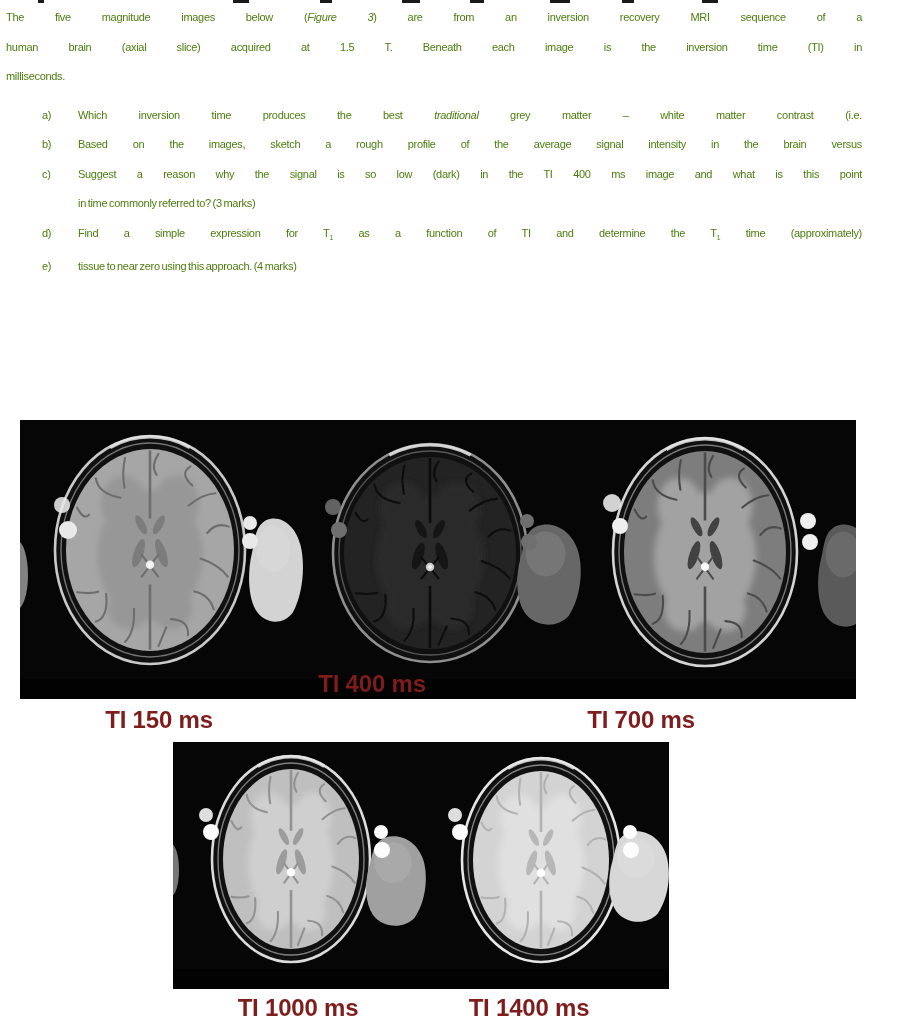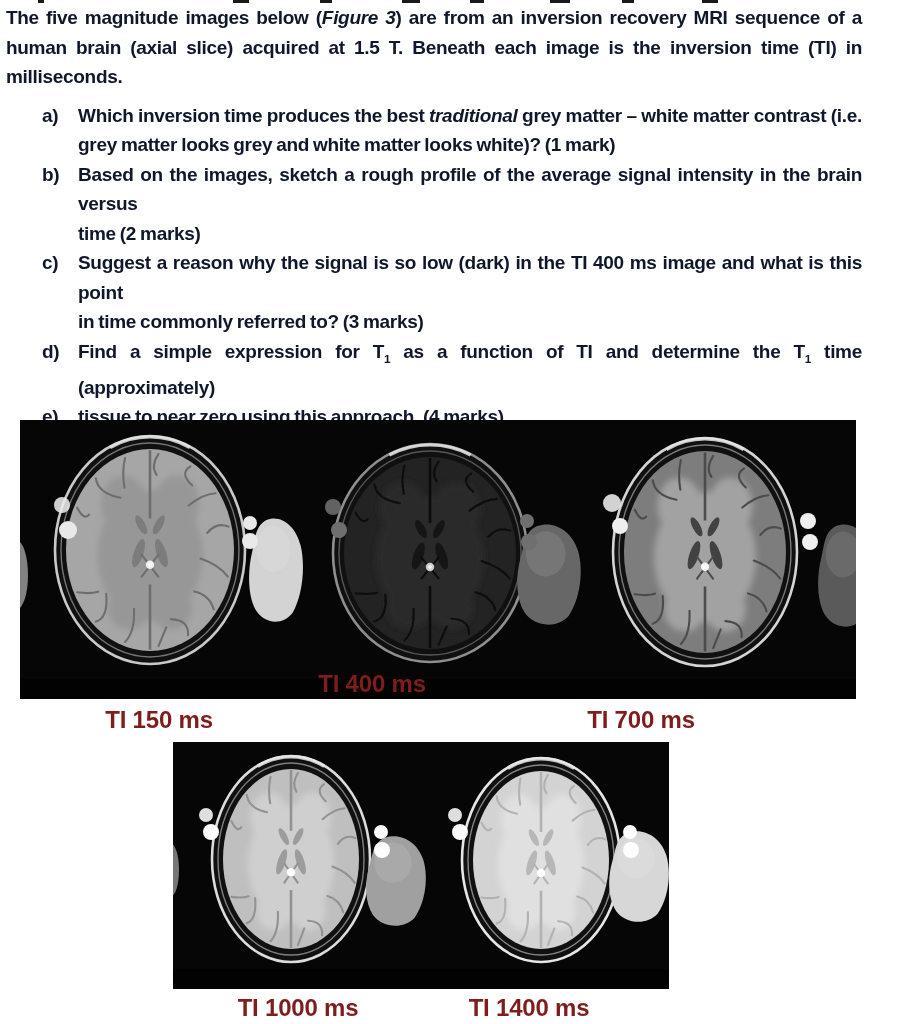--- a/index.html
+++ b/index.html
@@ -2,22 +2,22 @@
 <html><head>
 <meta charset="utf-8">
 <style>
   html,body{margin:0;padding:0;}
   body{
     width:906px;height:1024px;position:relative;background:#ffffff;
     font-family:"Liberation Sans",sans-serif;overflow:hidden;
   }
   .rem{position:absolute;top:0;height:3px;background:#1a1a1a;}
   .doc{
-    position:absolute;left:6px;top:3px;width:856px;color:#0f172a;
-    font-weight:bold;font-size:19px;letter-spacing:-0.3px;word-spacing:-1px;
+    position:absolute;left:6px;top:3px;width:856px;color:#4d7c0f;
+    font-weight:normal;font-size:11px;letter-spacing:-0.3px;word-spacing:-1px;
   }
   .jline,.lline{line-height:29.5px;}
   .jline{text-align:justify;text-align-last:justify;}
   .lline{text-align:left;}
   .qlist{margin-top:9px;}
   .item{display:flex;padding-left:36px;}
   .marker{flex:0 0 36px;line-height:29.5px;}
   .lines{flex:1;min-width:0;}
   .panel{position:absolute;background:#060606;overflow:hidden;}
   #panel-top{left:20px;top:420px;width:836px;height:279px;}
@@ -53,28 +53,26 @@
     <div class="para">
         <div class="jline"><span>The five magnitude images below (</span><span style="font-style: italic;">Figure 3</span><span>) are from an inversion recovery MRI sequence of a</span></div>
         <div class="jline"><span>human brain (axial slice) acquired at 1.5 T. Beneath each image is the inversion time (TI) in</span></div>
         <div class="lline"><span>milliseconds.</span></div>
       </div>
     <div class="qlist">
       <div class="item">
         <span class="marker">a)</span>
         <div class="lines">
             <div class="jline"><span>Which inversion time produces the best </span><span style="font-style: italic;">traditional</span><span> grey matter – white matter contrast (i.e.</span></div>
-            <div class="lline"><span>grey matter looks grey and white matter looks white)? (1 mark)</span></div>
           </div>
       </div>
       <div class="item">
         <span class="marker">b)</span>
         <div class="lines">
             <div class="jline"><span>Based on the images, sketch a rough profile of the average signal intensity in the brain versus</span></div>
-            <div class="lline"><span>time (2 marks)</span></div>
           </div>
       </div>
       <div class="item">
         <span class="marker">c)</span>
         <div class="lines">
             <div class="jline"><span>Suggest a reason why the signal is so low (dark) in the TI 400 ms image and what is this point</span></div>
             <div class="lline"><span>in time commonly referred to? (3 marks)</span></div>
           </div>
       </div>
       <div class="item">

